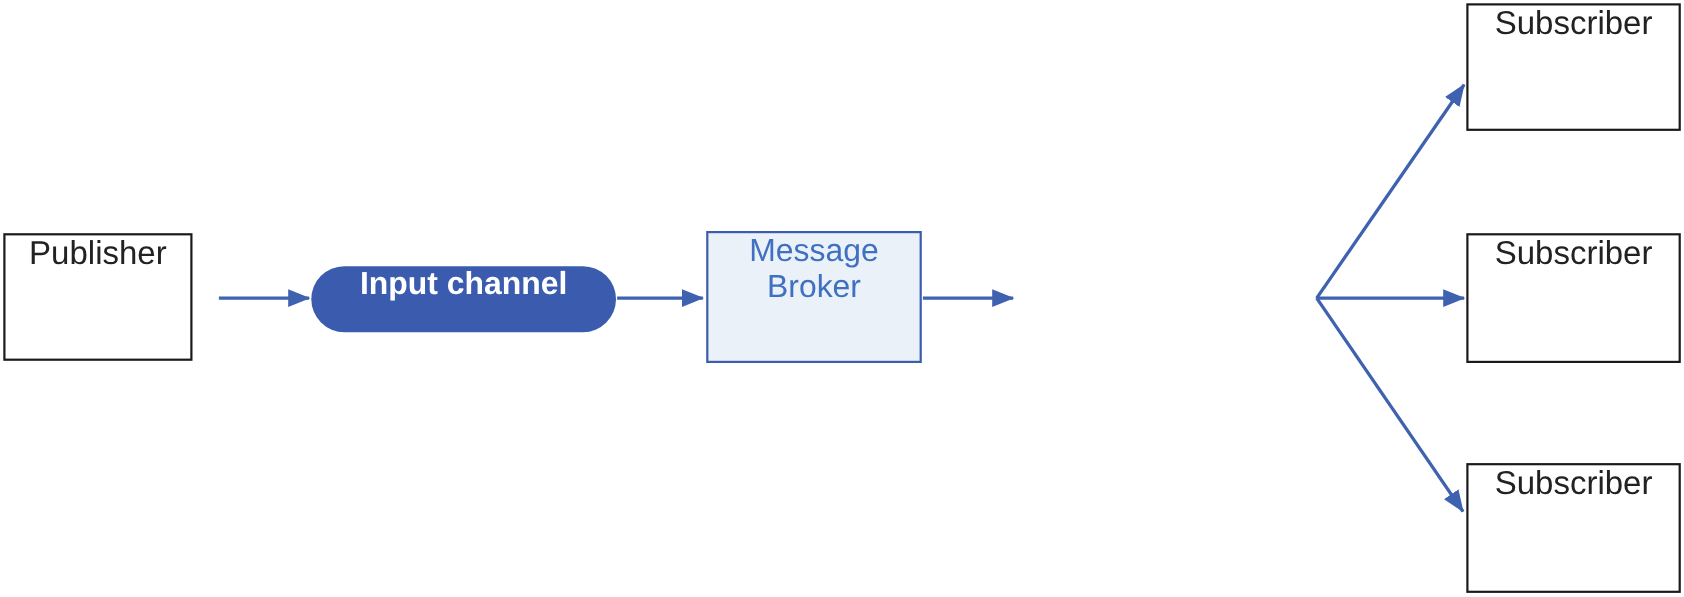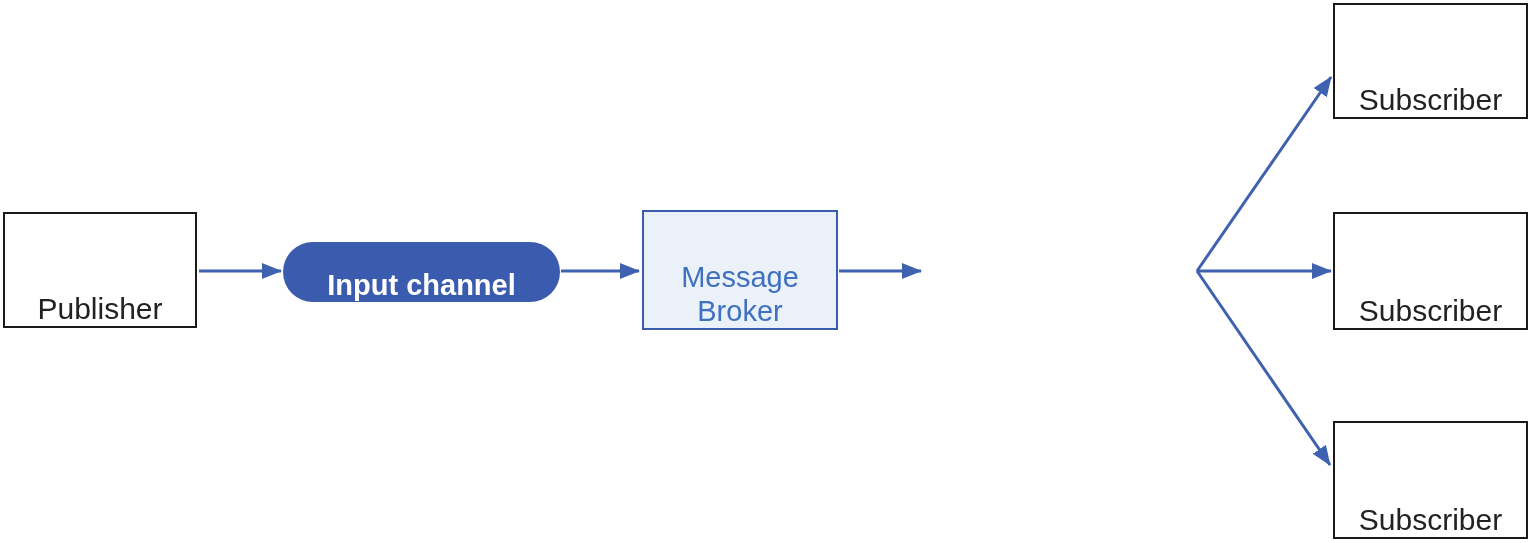--- a/index.html
+++ b/index.html
@@ -29,21 +29,21 @@
     position: absolute;
     left: 0; top: 0;
     width: 1531px;
     height: 543px;
     pointer-events: none;
   }
   .arrow-layer line { stroke: var(--arrow); stroke-width: 3; }
   .node {
     position: absolute;
     display: flex;
-    align-items: flex-end;
+    align-items: flex-start;
     justify-content: center;
     text-align: center;
   }
   .rect-node {
     background: var(--background);
     border: 2.5px solid var(--box-border);
     color: var(--box-text);
     font-size: 30px;
   }
   .pill-node {
@@ -54,21 +54,21 @@
     font-weight: bold;
   }
   .broker-node {
     background: var(--broker-fill);
     border: 2.5px solid var(--broker-border);
     color: var(--broker-text);
     font-size: 29px;
     line-height: 1.15;
     padding: 0 28px;
   }
-  .publisher      { left: 3px;    top: 212px; width: 194px; height: 116px; }
+  .publisher      { left: 3px;    top: 212px; width: 172px; height: 116px; }
   .input-channel  { left: 283px;  top: 242px; width: 277px; height: 60px; }
   .broker         { left: 642px;  top: 210px; width: 196px; height: 120px; }
   .output-channel { left: 923px;  top: 241px; width: 274px; height: 62px; }
   .sub-top        { left: 1333px; top: 3px;   width: 195px; height: 116px; }
   .sub-mid        { left: 1333px; top: 212px; width: 195px; height: 118px; }
   .sub-bottom     { left: 1333px; top: 421px; width: 195px; height: 118px; }
 </style>
 </head>
 <body>
 

